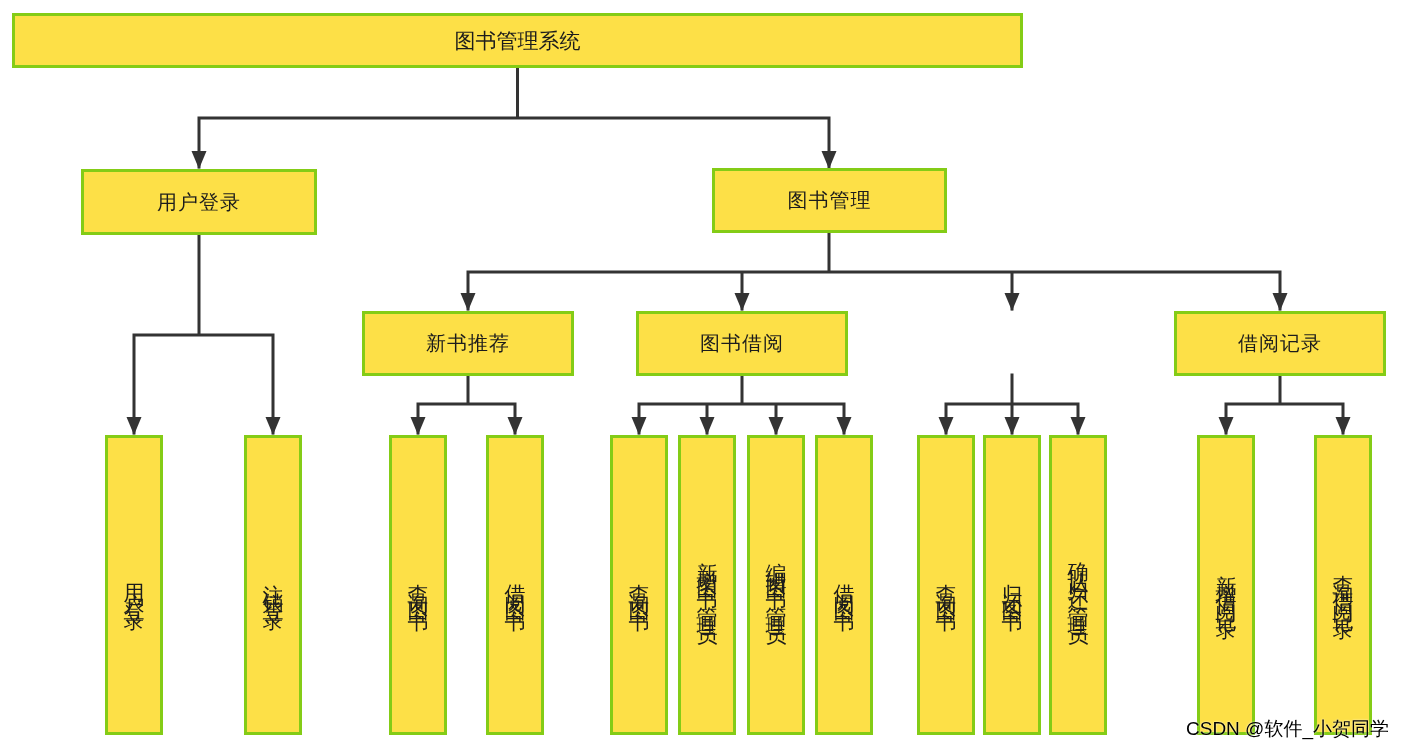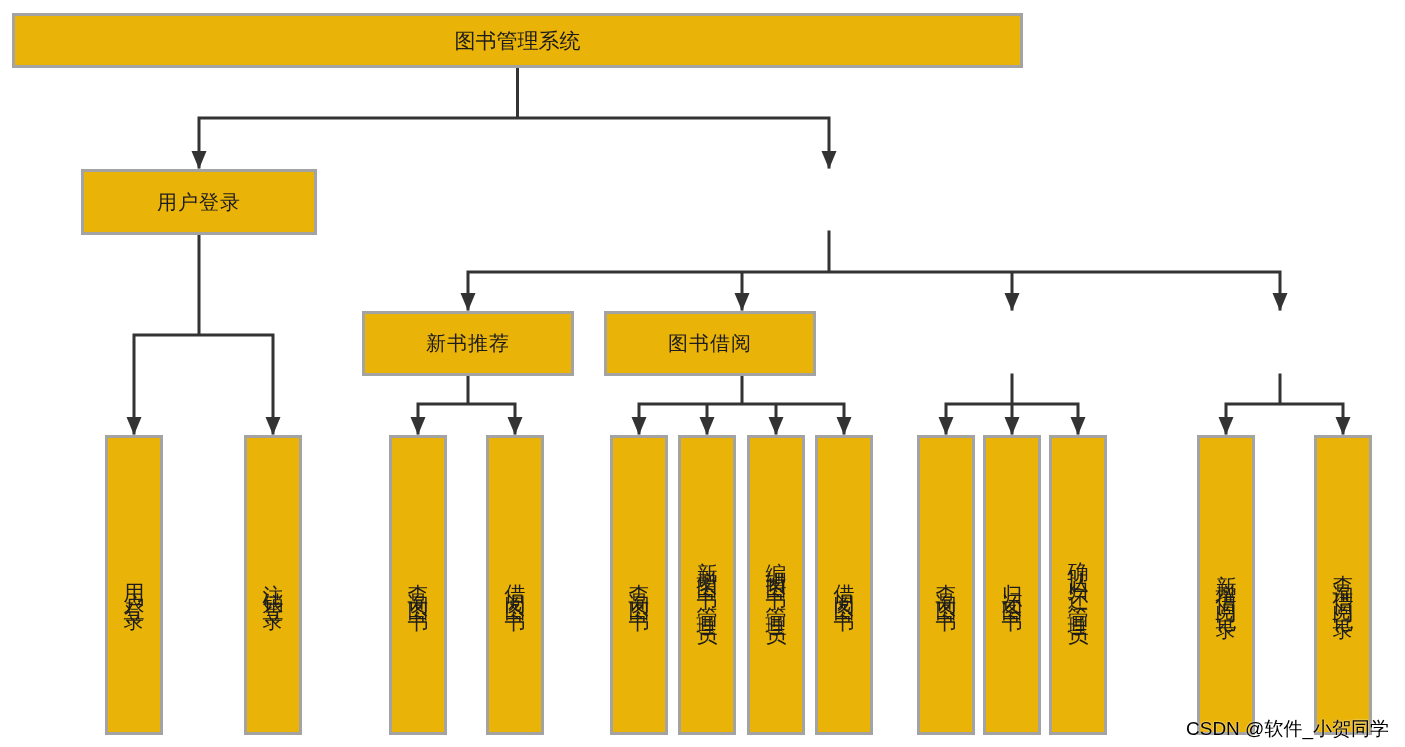--- a/index.html
+++ b/index.html
@@ -7,34 +7,34 @@
     position:relative;
     width:1405px;height:747px;
     background:#ffffff;
     font-family:"Liberation Sans","DejaVu Sans",sans-serif;
     overflow:hidden;
   }
   #connectors{position:absolute;left:0;top:0;width:1405px;height:747px;}
   .box{
     position:absolute;
     box-sizing:border-box;
-    border:3px solid #a3a3a3;
-    background:#eab308;
+    border:3px solid #84cc16;
+    background:#fde047;
     display:flex;align-items:center;justify-content:center;
     color:#1c1c1c;
     text-align:center;
     z-index:2;
   }
   .hlabel{font-size:20px;letter-spacing:1px;}
   .root{left:12px;top:13px;width:1011px;height:55px;font-size:21px;}
   .l2a{left:81px;top:169px;width:236px;height:66px;}
   .l2b{left:712px;top:168px;width:235px;height:65px;}
   .l3{top:311px;height:65px;width:212px;}
   .l3.nb{left:362px;}
-  .l3.bb{left:604px;}
+  .l3.bb{left:636px;}
   .l3.cb{left:906px;}
   .l3.br{left:1174px;}
   .vbox{top:435px;height:300px;width:58px;}
   .vtext{
     writing-mode:vertical-rl;
     text-orientation:mixed;
     white-space:nowrap;
     font-size:21px;
     letter-spacing:9px;
     color:#1c1c1c;
@@ -99,26 +99,32 @@
     </g>
   </svg>
 
   <div class="box root">
     <span>图书管理系统</span>
   </div>
 
   <div class="box l2a hlabel">
     <span>用户登录</span>
   </div>
+  <div class="box l2b hlabel">
+    <span>图书管理</span>
+  </div>
 
   <div class="box l3 nb hlabel">
     <span>新书推荐</span>
   </div>
   <div class="box l3 bb hlabel">
     <span>图书借阅</span>
+  </div>
+  <div class="box l3 br hlabel">
+    <span>借阅记录</span>
   </div>
 
   <div class="box vbox x1">
     <span class="vtext">用户登录</span>
   </div>
   <div class="box vbox x2">
     <span class="vtext">注销登录</span>
   </div>
 
   <div class="box vbox x3">

